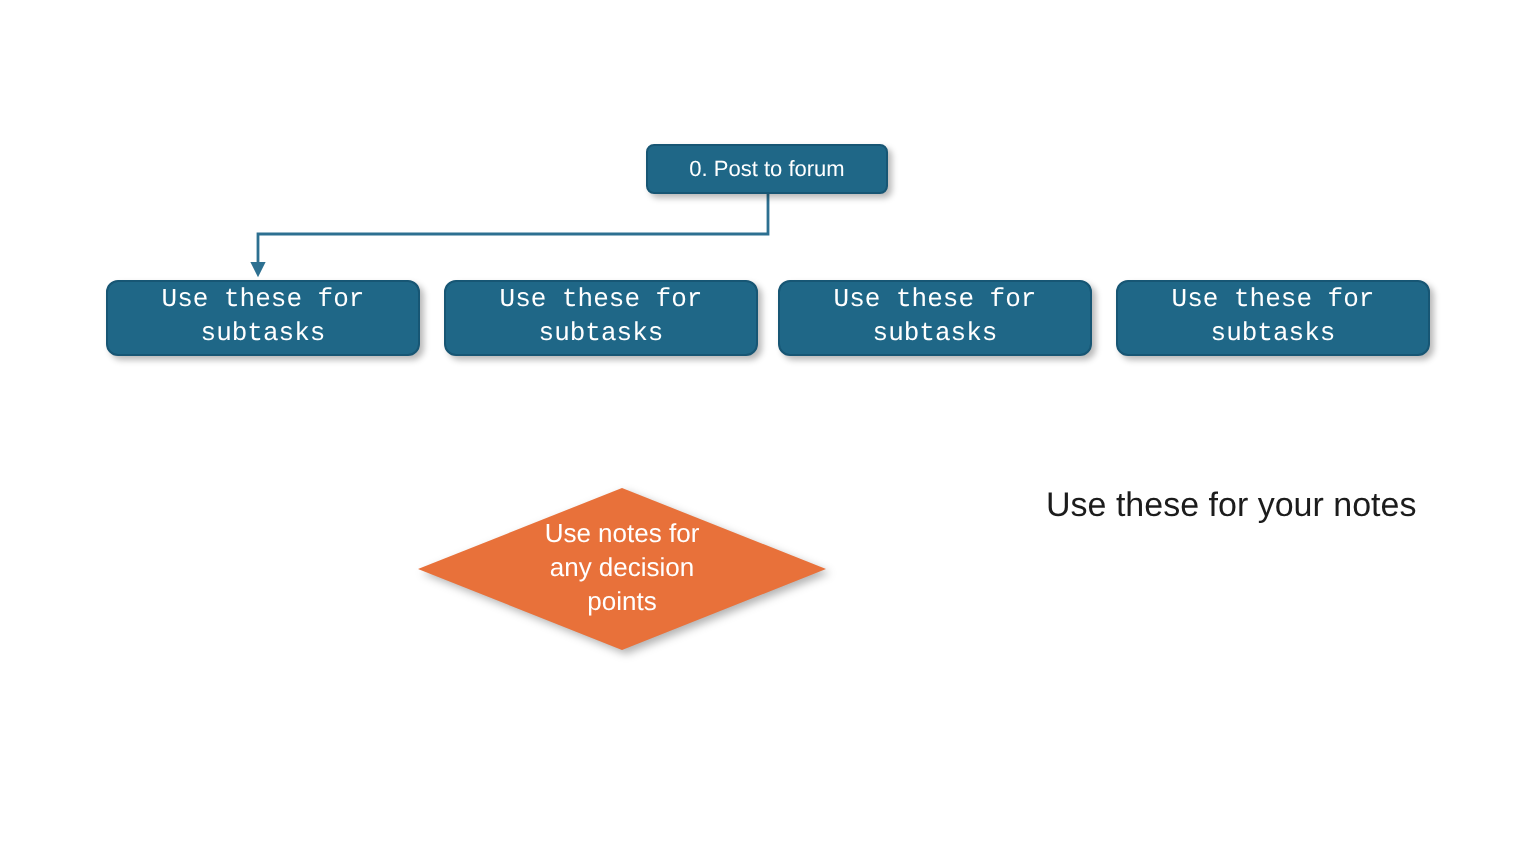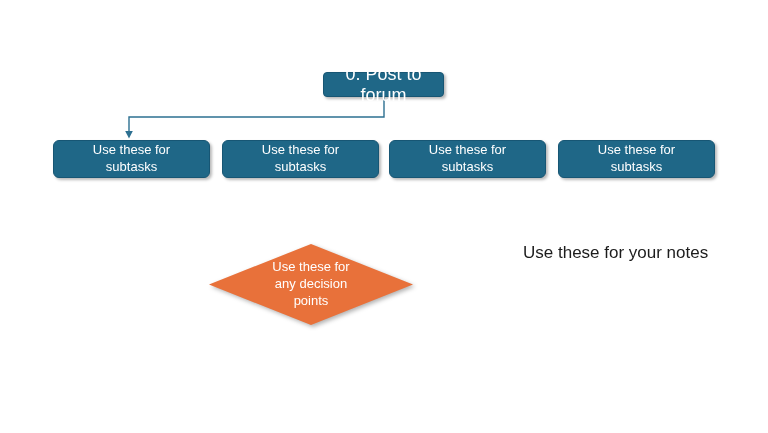--- a/index.html
+++ b/index.html
@@ -34,29 +34,30 @@
     justify-content: center;
     text-align: center;
     box-shadow: 2px 2px 3px rgba(0,0,0,0.28);
   }
   .root-node {
     left: 323px;
     top: 72px;
     width: 121px;
     height: 25px;
     border-radius: 4px;
-    font-size: 18px;
+    font-size: 11px;
   }
   .subtask-node {
     top: 140px;
     width: 157px;
     height: 38px;
     border-radius: 6px;
     font-size: 13px;
     line-height: 1.3;
+    font-family: Liberation Mono, monospace;
   }
   .subtask-node .node-label {
     display: block;
     width: 110px;
   }
   .st-0 { left: 53px; }
   .st-1 { left: 222px; }
   .st-2 { left: 389px; }
   .st-3 { left: 558px; }
   .diamond-wrap {
@@ -118,19 +119,19 @@
   <div class="node subtask-node st-2">
     <span class="node-label">Use these for subtasks</span>
   </div>
 
   <div class="node subtask-node st-3">
     <span class="node-label">Use these for subtasks</span>
   </div>
 
   <div class="diamond-wrap">
     <div class="diamond">
-      <span class="node-label">Use these for any decision points</span>
+      <span class="node-label">Use notes for any decision points</span>
     </div>
   </div>
 
   <div class="notes-text">Use these for your notes</div>
 
 </div>
 
 </body></html>

